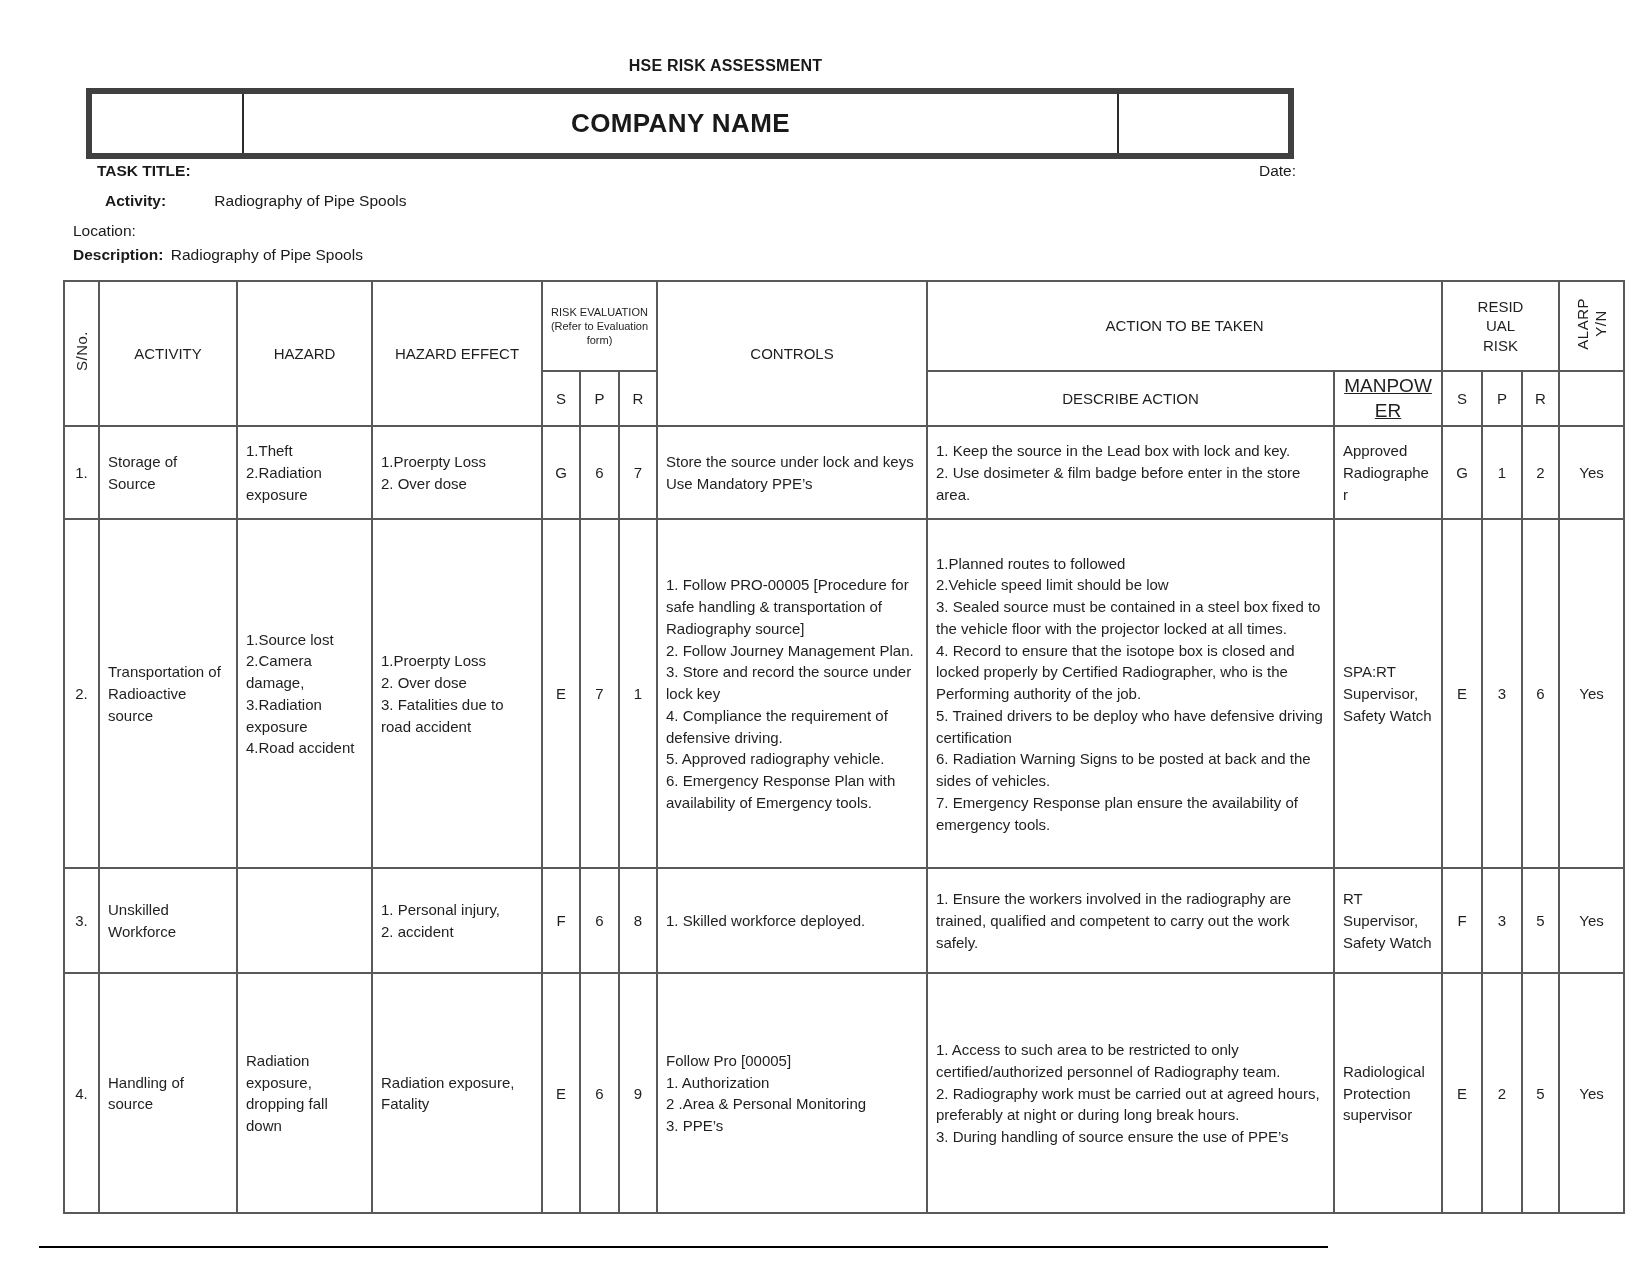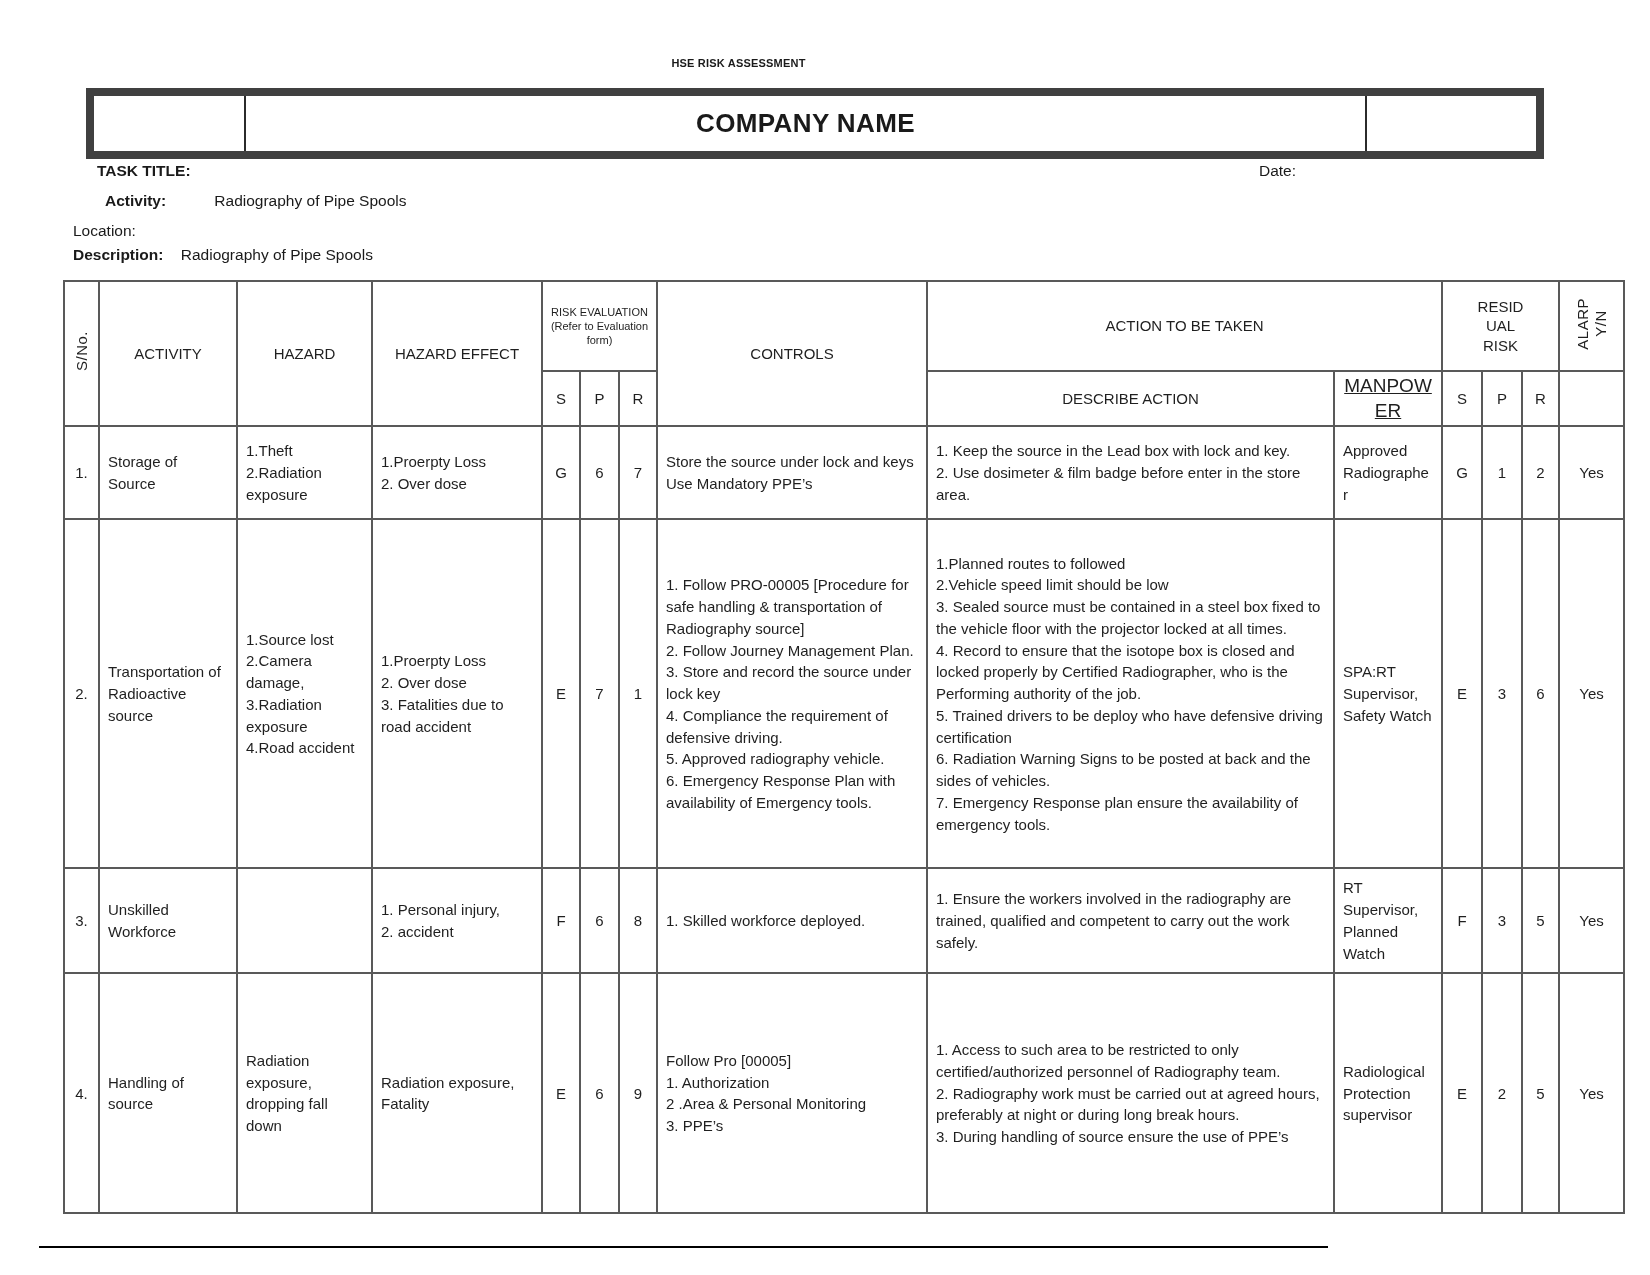--- a/index.html
+++ b/index.html
@@ -3,41 +3,41 @@
 <meta charset="utf-8">
 <style>
   * { box-sizing: border-box; }
   html,body { margin:0; padding:0; }
   body {
     width:1650px; height:1275px; background:#ffffff;
     font-family:"Liberation Sans", sans-serif; color:#1a1a1a;
     position:relative; overflow:hidden;
   }
   .page-title {
-    position:absolute; top:57px; left:61px; width:1355px;
-    text-align:center; font-size:11px; font-weight:bold; letter-spacing:.2px;
+    position:absolute; top:57px; left:48px; width:1355px;
+    text-align:center; font-size:16px; font-weight:bold; letter-spacing:.2px;
   }
   .company-box {
-    position:absolute; top:88px; left:86px; width:1458px; height:71px;
-    border:8px solid #404040; display:flex;
+    position:absolute; top:88px; left:86px; width:1208px; height:71px;
+    border:6px solid #404040; display:flex;
   }
   .company-box .cell-left  { width:152px; border-right:2px solid #2b2b2b; }
   .company-box .cell-main  { flex:1; display:flex; align-items:center; justify-content:center;
                              font-size:26px; font-weight:bold; letter-spacing:.4px; }
   .company-box .cell-right { width:171px; border-left:2px solid #2b2b2b; }
 
   .meta { position:absolute; left:73px; font-size:15.5px; white-space:nowrap; }
   .meta b { font-weight:bold; }
   .task-line { top:162px; width:1520px;margin-left:24px; }
   .date-label { position:absolute; left:1162px; top:0; font-weight:normal; }
   .activity-line { top:192px; }
   .activity-line .lbl { display:inline-block; width:105px; font-weight:bold;margin-left:32px; }
   .location-line { top:222px; font-weight:normal; }
   .desc-line { top:246px; }
-  .desc-line .lbl { font-weight:bold; margin-right:13px; }
+  .desc-line .lbl { font-weight:bold; margin-right:3px; }
 
   table.risk {
     position:absolute; top:280px; left:63px; width:1560px;
     border-collapse:collapse; table-layout:fixed;
     font-size:15px; line-height:1.45; color:#1f1f1f;
   }
   .risk th, .risk td {
     border:2px solid #595959; vertical-align:middle;
     overflow-wrap:break-word; word-wrap:break-word;
   }
@@ -195,21 +195,21 @@
     <td class="ctr">3.</td>
     <td class="lft pre">Unskilled Workforce</td>
     <td class="lft pre"></td>
     <td class="lft pre">1. Personal  injury,
 2. accident</td>
     <td class="ctr">F</td>
     <td class="ctr">6</td>
     <td class="ctr">8</td>
     <td class="lft pre">1. Skilled workforce deployed.</td>
     <td class="lft pre">1. Ensure the workers involved in the radiography are trained, qualified and competent to carry out the work safely.</td>
-    <td class="lft pre">RT Supervisor, Planned Watch</td>
+    <td class="lft pre">RT Supervisor, Safety Watch</td>
     <td class="ctr">F</td>
     <td class="ctr">3</td>
     <td class="ctr">5</td>
     <td class="ctr">Yes</td>
   </tr>
 
   <tr class="r4">
     <td class="ctr">4.</td>
     <td class="lft pre">Handling of source</td>
     <td class="lft pre">Radiation exposure, dropping fall down</td>

